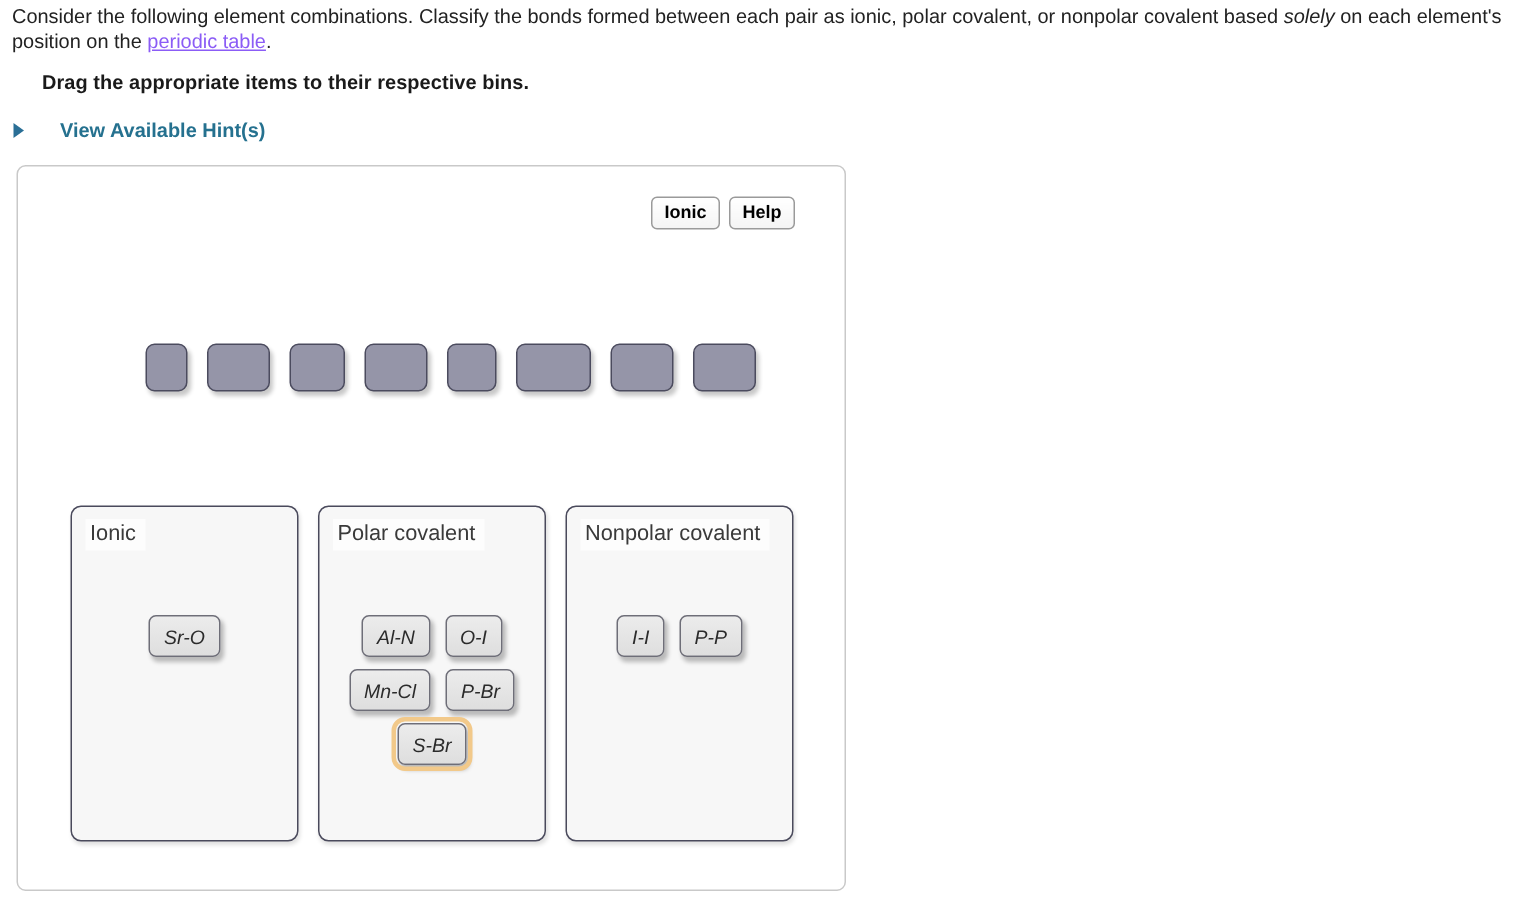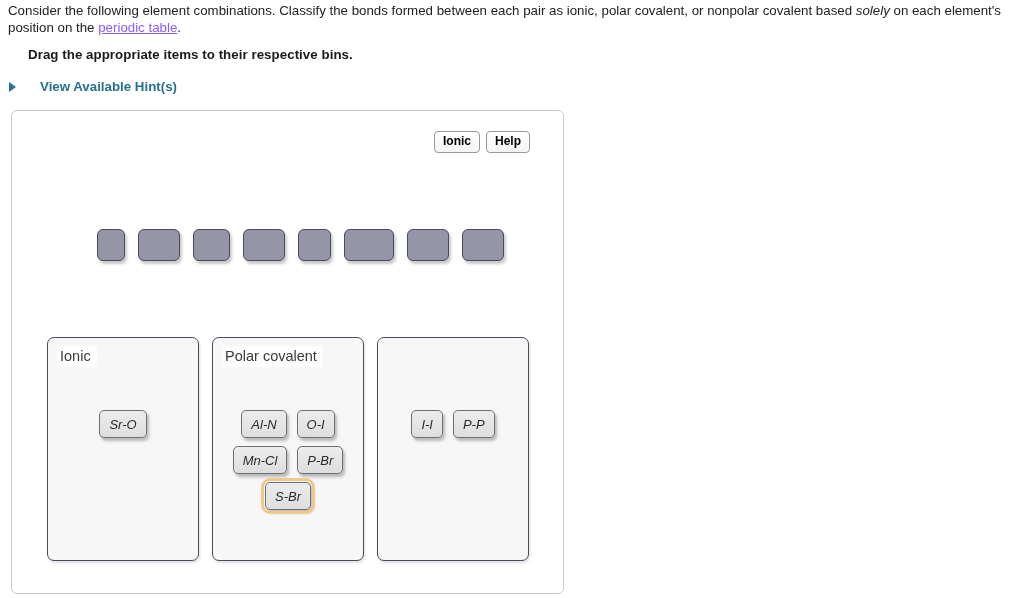--- a/index.html
+++ b/index.html
@@ -245,20 +245,21 @@
           <div class="tile-row">
             <div class="tile">Mn-Cl</div>
             <div class="tile">P-Br</div>
           </div>
           <div class="tile-row">
             <div class="tile selected">S-Br</div>
           </div>
         </div>
       </div>
       <div class="bin" style="width: 152px;">
+        <div class="bin-title">Nonpolar covalent</div>
         <div class="bin-body">
           <div class="tile-row">
             <div class="tile">I-I</div>
             <div class="tile">P-P</div>
           </div>
         </div>
       </div>
     </div>
 
 </div>

